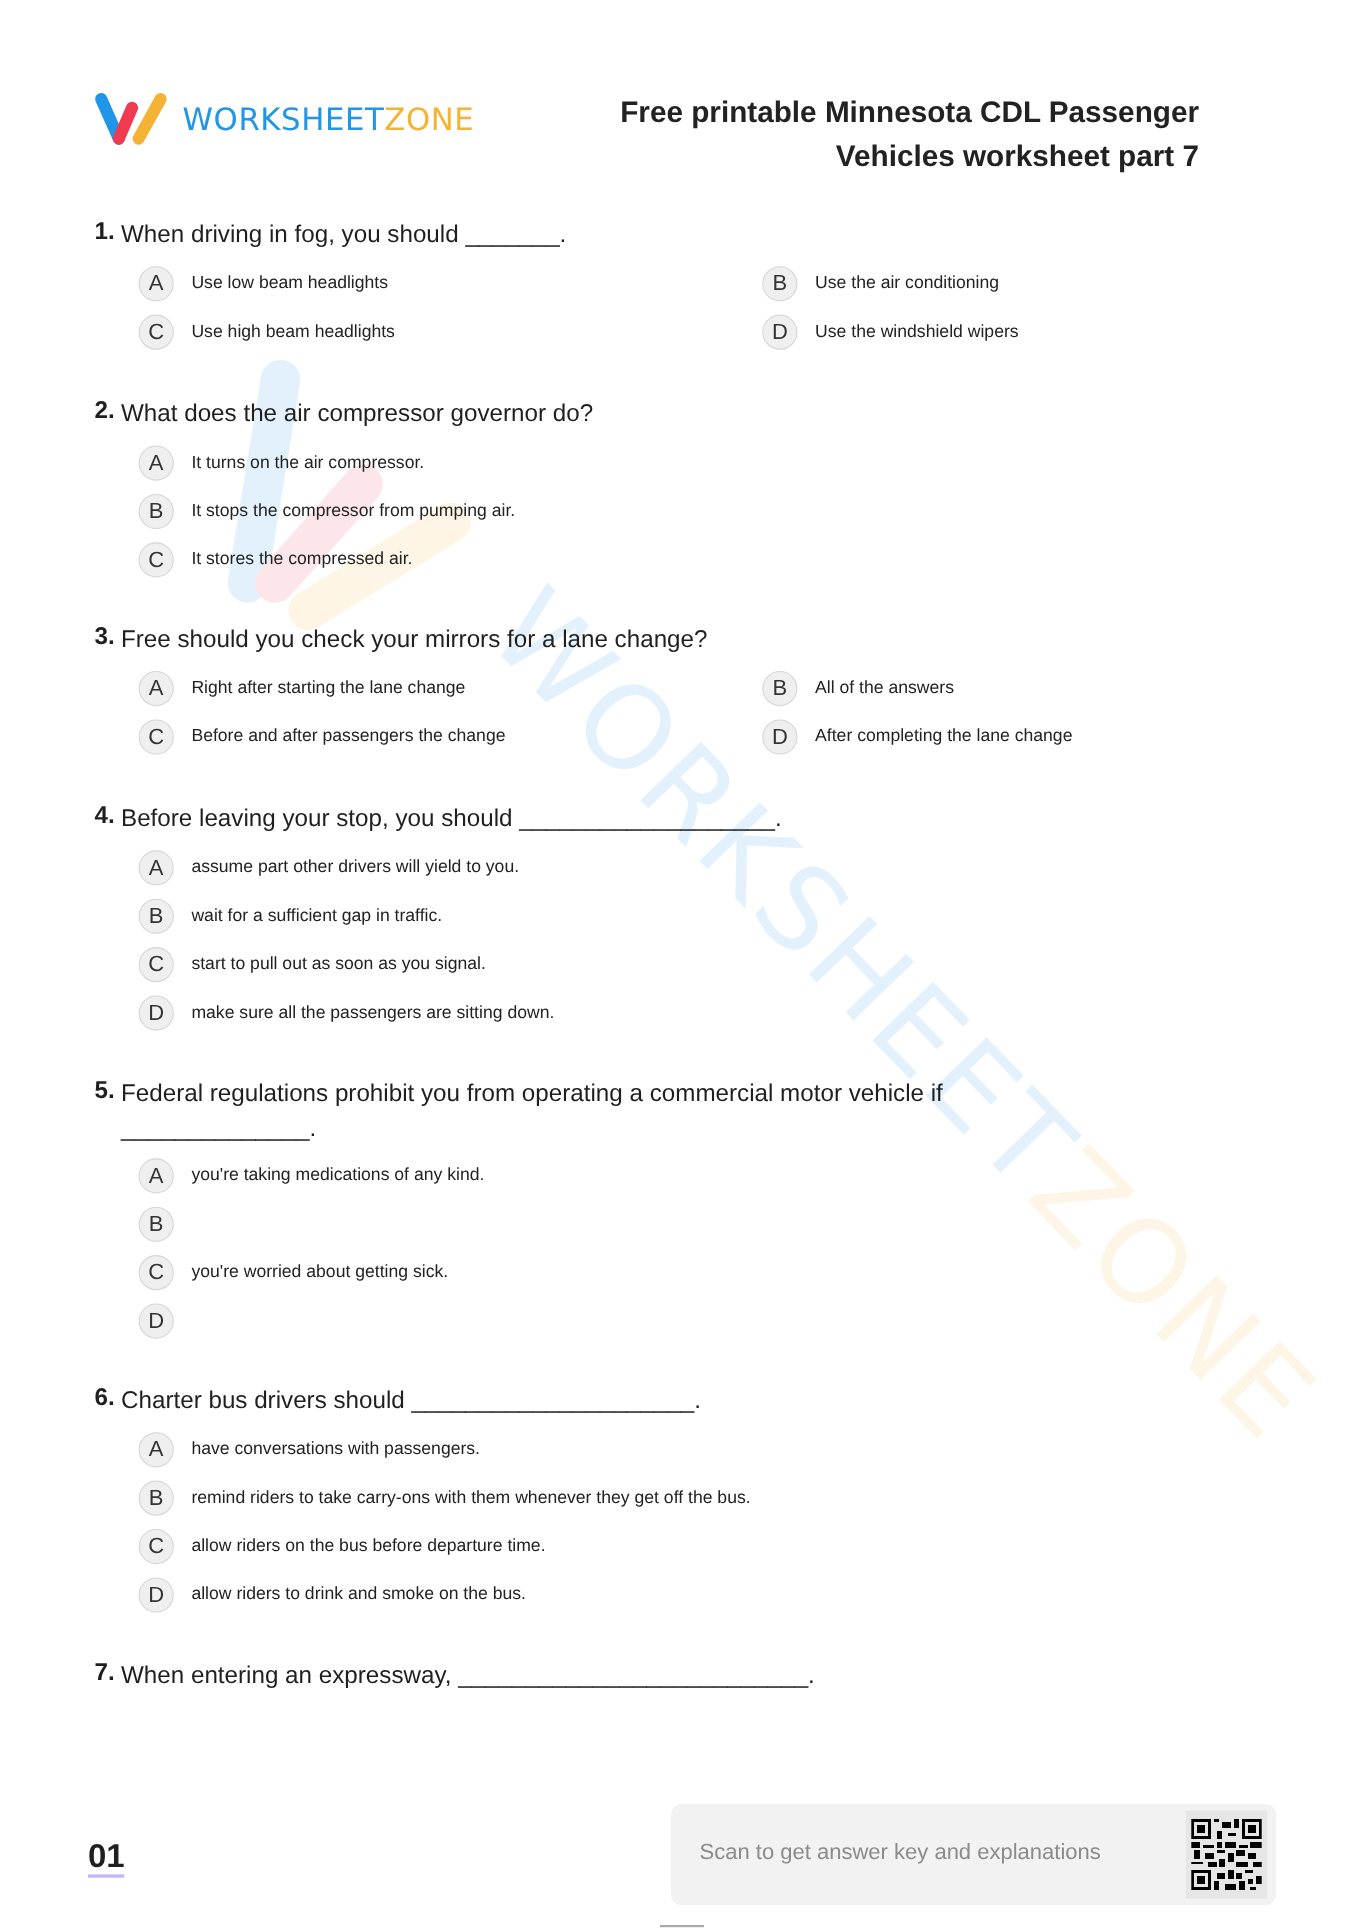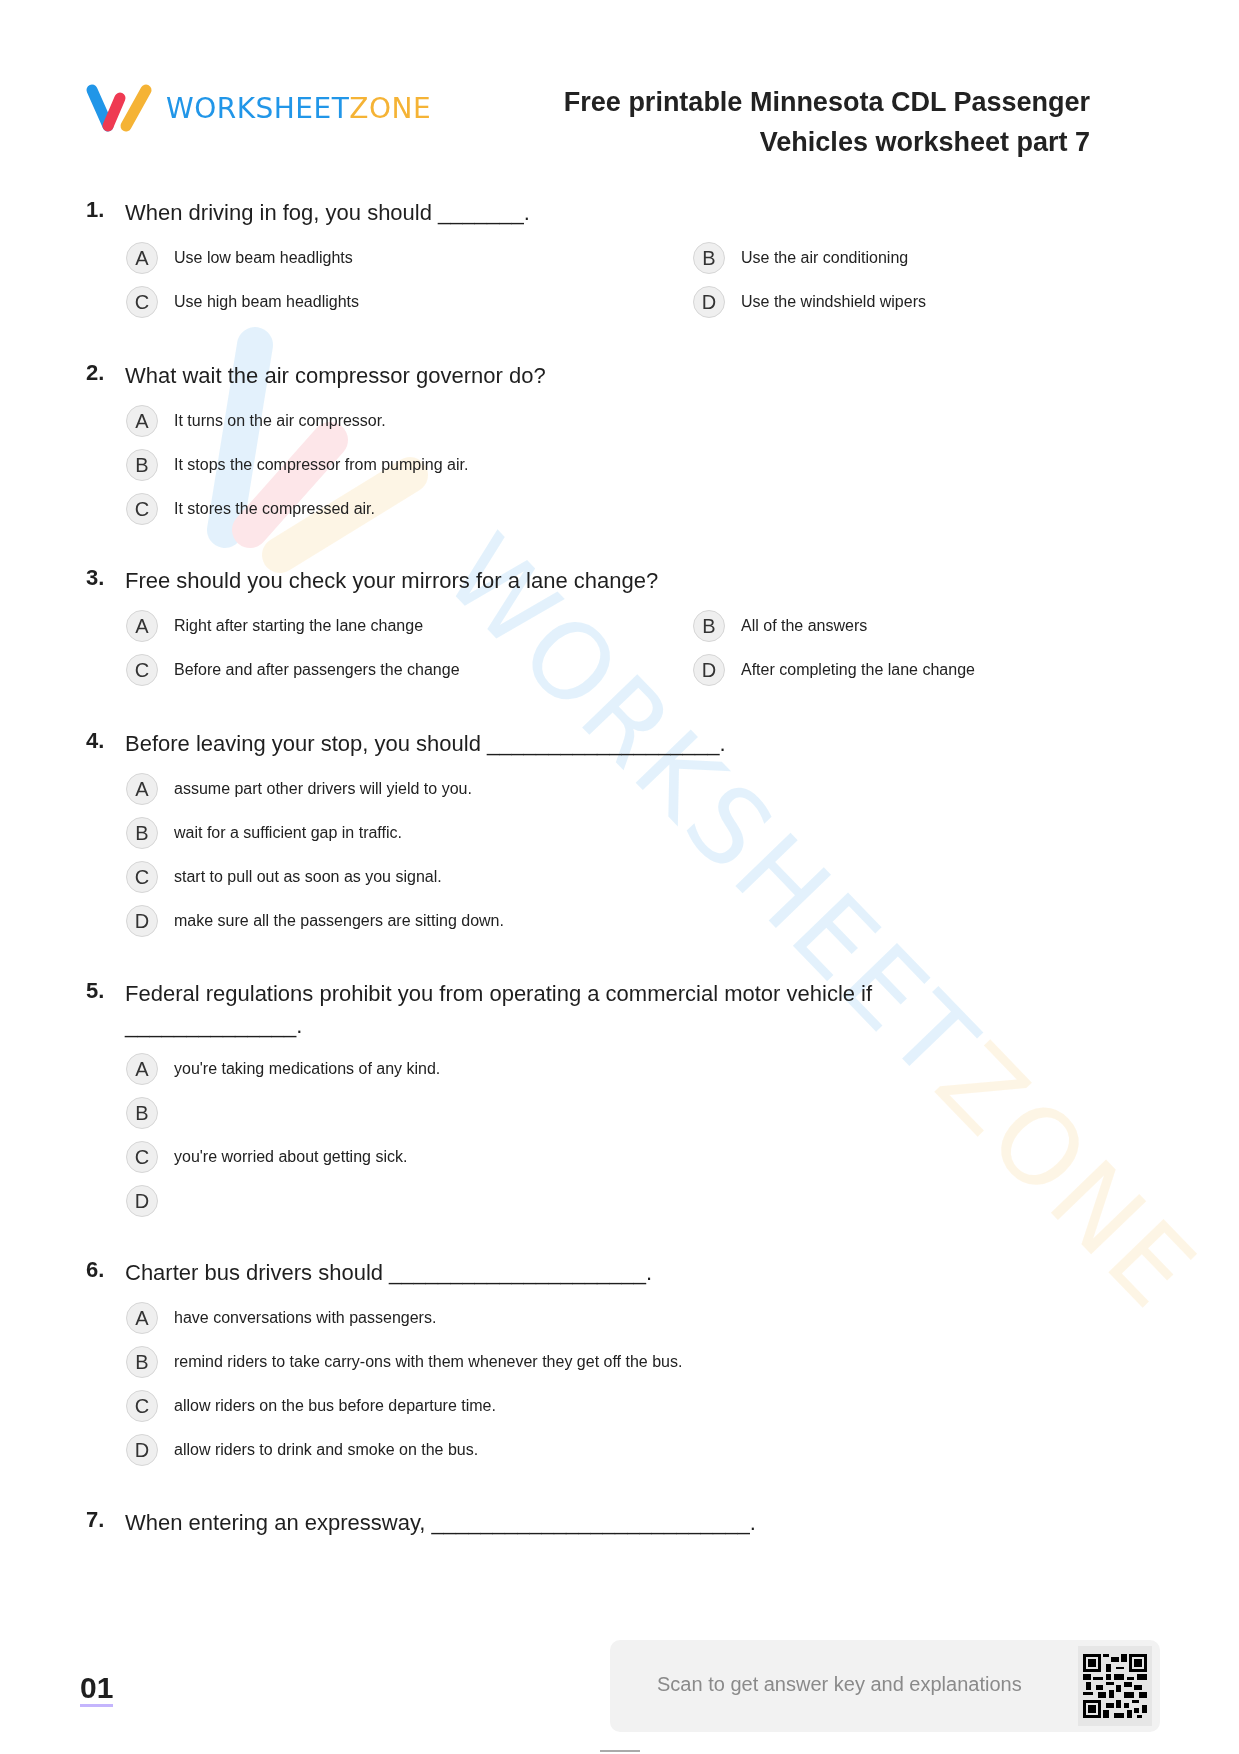--- a/index.html
+++ b/index.html
@@ -9,31 +9,31 @@
   .logo svg { width: 70px; height: 52px; }
   .logo-text { margin-left: 12px; font-size: 28px; font-weight: 400; letter-spacing: 0.5px;
                font-family: "DejaVu Sans", sans-serif; }
   .logo-text .w { color: #2196e8; }
   .logo-text .z { color: #f5b335; }
   .title { position: absolute; left: 520px; top: 82px; width: 570px; text-align: right;
            font-size: 27px; font-weight: 700; line-height: 40px; color: #222; }
   .watermark { position: absolute; left: 0; top: 0; width: 1239px; height: 1754px; pointer-events: none; }
   .q { position: absolute; left: 0; width: 1239px; }
   .q-num { position: absolute; left: 86px; font-size: 22px; font-weight: 700; color: #1f1f1f; }
-  .q-text { position: absolute; left: 125px; font-size: 22px; color: #1f1f1f; width: 1000px; line-height: 32px; }
+  .q-text { position: absolute; left: 110px; font-size: 22px; color: #1f1f1f; width: 1000px; line-height: 32px; }
   .opt { position: absolute; display: flex; align-items: center; height: 32px; }
   .opt .circle { width: 32px; height: 32px; border-radius: 50%; background: #efefef;
                  border: 1px solid #d6d6d6; box-sizing: border-box; display: flex; align-items: center;
                  justify-content: center; font-size: 20px; color: #333; }
   .opt .label { margin-left: 16px; font-size: 16px; color: #222; white-space: nowrap; }
   .footer-num { position: absolute; left: 80px; top: 1672px; font-size: 30px; font-weight: 700;
                 border-bottom: 3px solid #c4b5fd; line-height: 32px; }
   .scan-box { position: absolute; left: 610px; top: 1640px; width: 550px; height: 92px;
               background: #f2f2f2; border-radius: 10px; }
-  .scan-text { position: absolute; left: 47px; top: 33px; font-size: 20px; color: #8a8a8a; }
+  .scan-text { position: absolute; left: 26px; top: 33px; font-size: 20px; color: #8a8a8a; }
   .qr { position: absolute; right: 8px; top: 6px; width: 74px; height: 80px; background: #e6e6e6;
         display: flex; align-items: center; justify-content: center; }
   .qr svg { width: 64px; height: 68px; }
   .bottom-line { position: absolute; left: 600px; top: 1750px; width: 40px; height: 2px; background: #aaa; }
 </style>
 </head>
 <body>
 
 <svg class="watermark" viewBox="0 0 1239 1754">
   <g opacity="0.12">
@@ -76,21 +76,21 @@
       <span class="label">Use high beam headlights</span>
     </div>
   <div class="opt" style="left:693px; top:89px">
       <span class="circle">D</span>
       <span class="label">Use the windshield wipers</span>
     </div>
 </div>
 
 <div class="q" style="top:360px">
   <span class="q-num">2.</span>
-  <span class="q-text">What wait the air compressor governor do?</span>
+  <span class="q-text">What does the air compressor governor do?</span>
   <div class="opt" style="left:126px; top:45px">
       <span class="circle">A</span>
       <span class="label">It turns on the air compressor.</span>
     </div>
   <div class="opt" style="left:126px; top:89px">
       <span class="circle">B</span>
       <span class="label">It stops the compressor from pumping air.</span>
     </div>
   <div class="opt" style="left:126px; top:133px">
       <span class="circle">C</span>

